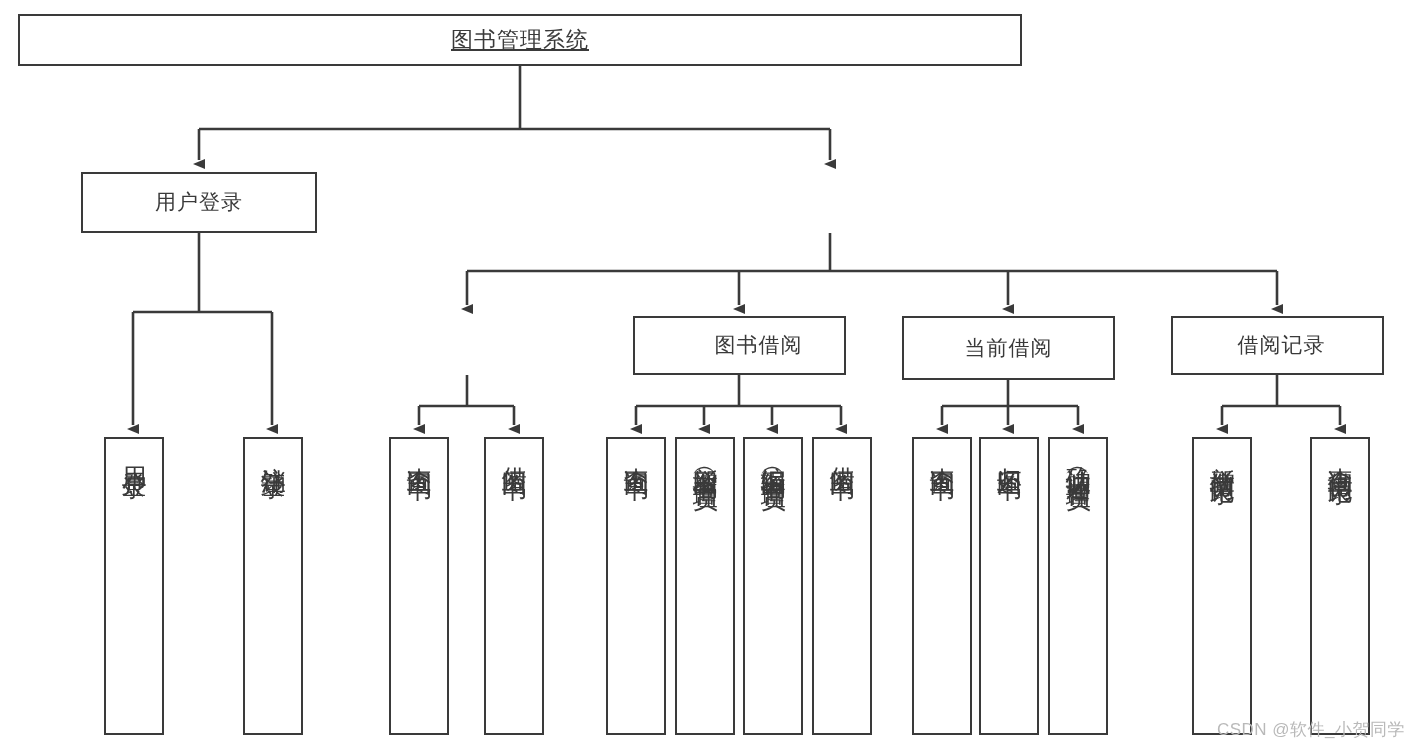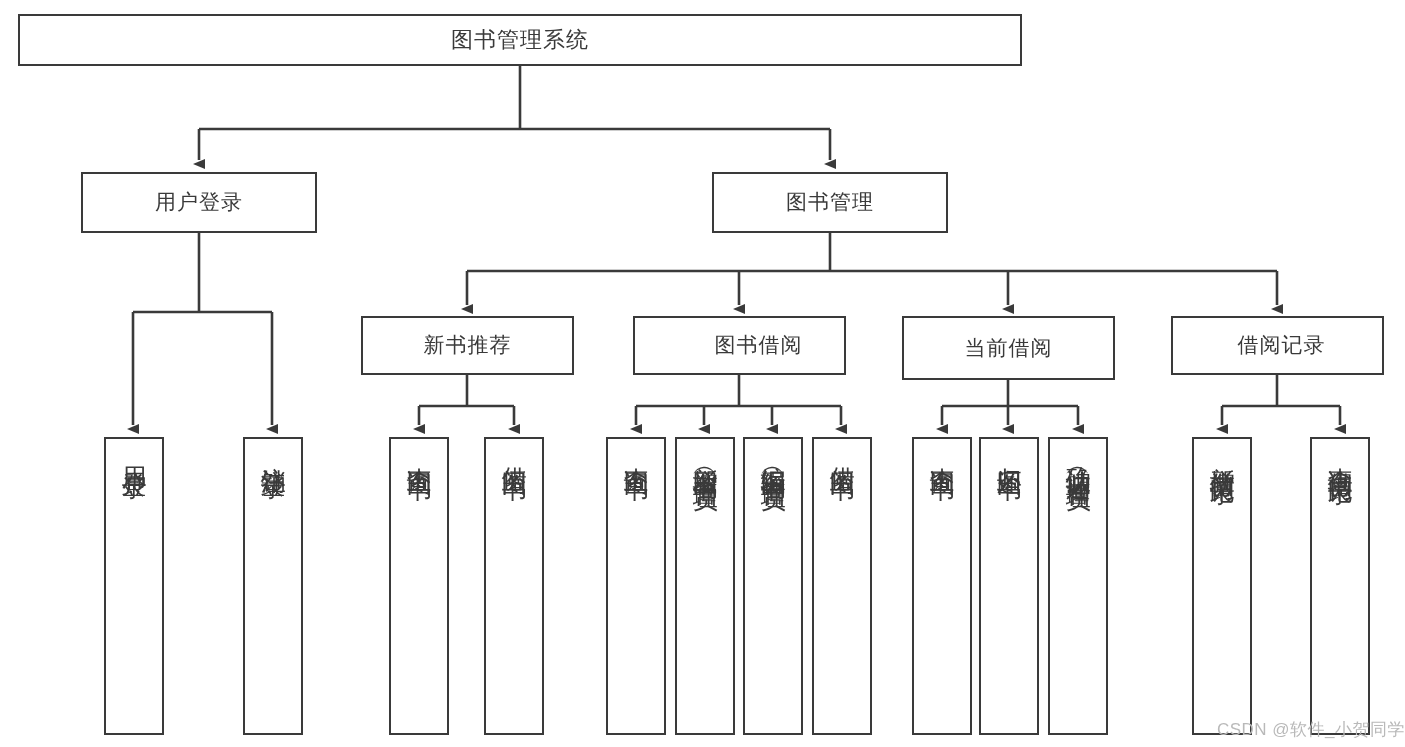--- a/index.html
+++ b/index.html
@@ -119,34 +119,28 @@
       <path d="M1008,406 L1008,425" marker-end="url(#arrow)"></path>
       <path d="M1078,406 L1078,425" marker-end="url(#arrow)"></path>
 
       <path d="M1277,375 L1277,406"></path>
       <path d="M1222,406 L1340,406"></path>
       <path d="M1222,406 L1222,425" marker-end="url(#arrow)"></path>
       <path d="M1340,406 L1340,425" marker-end="url(#arrow)"></path>
     </g>
   </svg>
 
-  <div class="node horiz" id="root-node" style="left:18px; top:14px; width:1004px; height:52px;">
+  <div class="node horiz" id="root-node" style="left:18px; top:14px; width:1004px; height:52px;text-decoration:underline;">
     <span class="label">图书管理系统</span>
   </div>
 
   <div class="node horiz" style="left:81px; top:172px; width:236px; height:61px;">
     <span class="label">用户登录</span>
   </div>
-  <div class="node horiz" style="left:712px; top:172px; width:236px; height:61px;">
-    <span class="label">图书管理</span>
-  </div>
 
-  <div class="node horiz" style="left:361px; top:316px; width:213px; height:59px;">
-    <span class="label">新书推荐</span>
-  </div>
   <div class="node horiz" style="left:633px; top:316px; width:213px; height:59px;padding-left:38px;">
     <span class="label">图书借阅</span>
   </div>
   <div class="node horiz" style="left:902px; top:316px; width:213px; height:64px;">
     <span class="label">当前借阅</span>
   </div>
   <div class="node horiz" style="left:1171px; top:316px; width:213px; height:59px;padding-left:8px;">
     <span class="label">借阅记录</span>
   </div>
 

